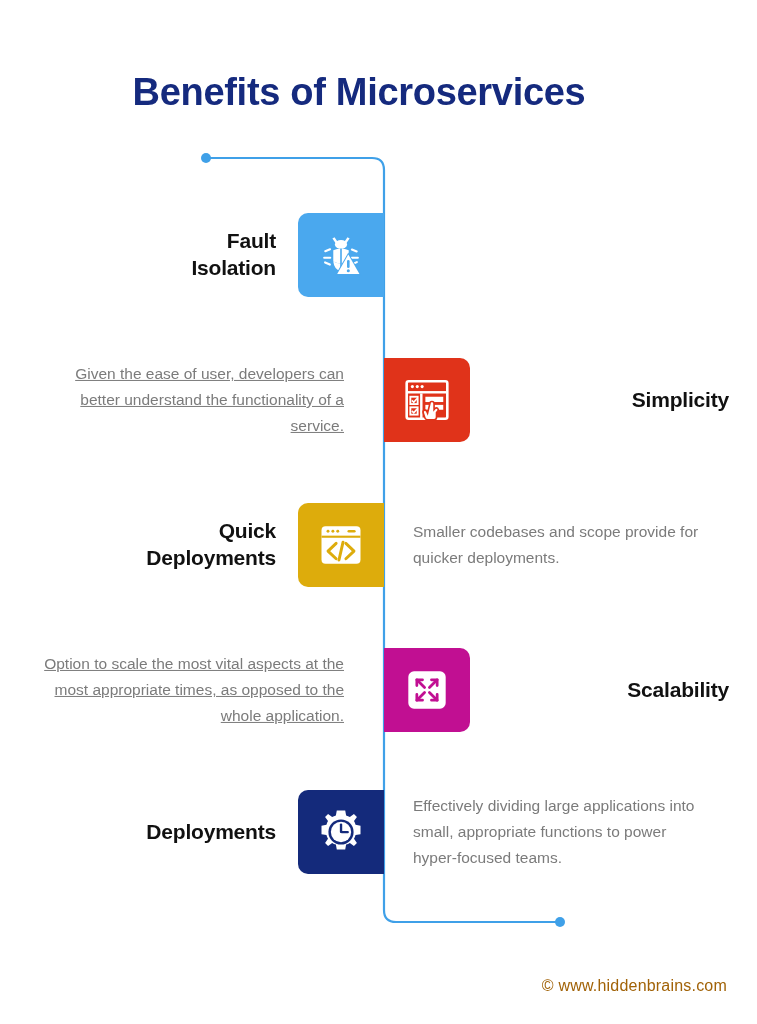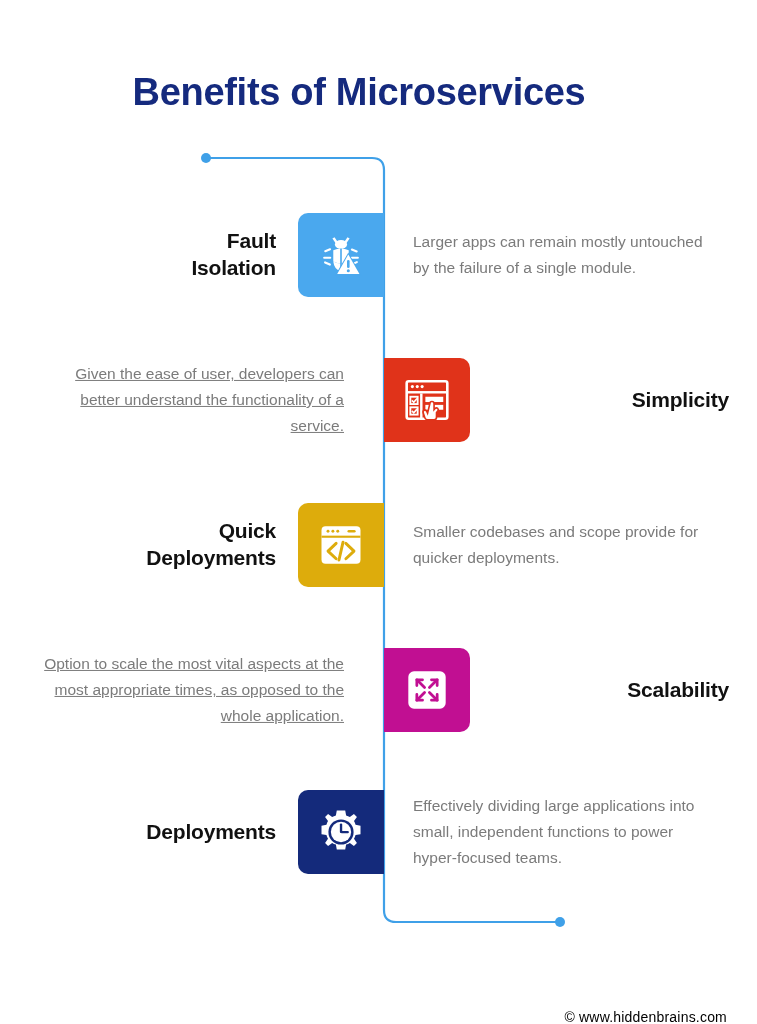--- a/index.html
+++ b/index.html
@@ -121,24 +121,23 @@
     left: 413px;
     width: 300px;
     text-align: left;
   }
 
   
   .footer {
     position: absolute;
     right: 30px;
     top: 977px;
-    font-size: 14px;
-    color: #000000;
+    font-size: 16px;
+    color: #a16207;
     letter-spacing: 0.2px;
-    margin-top: 32px;
   }
 </style>
 </head>
 <body>
 
 <div class="page">
 
   <div class="title">Benefits of Microservices</div>
 
   <svg class="spine-svg" viewBox="0 0 757 1024" width="757" height="1024">
@@ -177,21 +176,20 @@
           <rect x="44" y="41" width="9" height="2.6" rx="1.3" transform="rotate(-24 48 42)"></rect>
 
           <path d="M41 29 L57 57 L25 57 Z" fill="#4aa8ee"></path>
           <path d="M41 31.5 L54.7 55.4 L27.3 55.4 Z" fill="#ffffff"></path>
           <rect x="39.4" y="38" width="3.2" height="10" rx="1.6" fill="#4aa8ee"></rect>
           <circle cx="41" cy="51.4" r="1.9" fill="#4aa8ee"></circle>
         </g>
       </svg>
     </div>
 
-    <div class="desc at-right">Larger apps can remain mostly untouched by the failure of a single module.</div>
   </div>
 
   <div class="row" style="top:358px;">
     <div class="desc at-left">Given the ease of user, developers can better understand the functionality of a service.</div>
 
     <div class="card right" style="background:#e0331a;">
       <svg class="card-icon" viewBox="0 0 64 64">
         <g>
 
           <rect x="7" y="9" width="50" height="46" rx="2.5" fill="none" stroke="#ffffff" stroke-width="3.2"></rect>
@@ -289,18 +287,18 @@
                    a21 21 0 0 1 1.9 -4.6 l-3.6 -5.0 3.7 -3.7 5.0 3.6
                    a21 21 0 0 1 4.6 -1.9 l1.1 -6.1 z"></path>
           <circle cx="32" cy="32" r="15.5" fill="#142a7b"></circle>
           <circle cx="32" cy="32" r="12.5" fill="#ffffff"></circle>
           <rect x="30.6" y="21.5" width="2.9" height="11.8" rx="1.4" fill="#142a7b"></rect>
           <rect x="31.5" y="30.7" width="10.2" height="2.9" rx="1.4" fill="#142a7b"></rect>
         </g>
       </svg>
     </div>
 
-    <div class="desc at-right">Effectively dividing large applications into small, independent functions to power hyper-focused teams.</div>
+    <div class="desc at-right">Effectively dividing large applications into small, appropriate functions to power hyper-focused teams.</div>
   </div>
 
   <div class="footer">© www.hiddenbrains.com</div>
 
 </div>
 
 </body></html>

